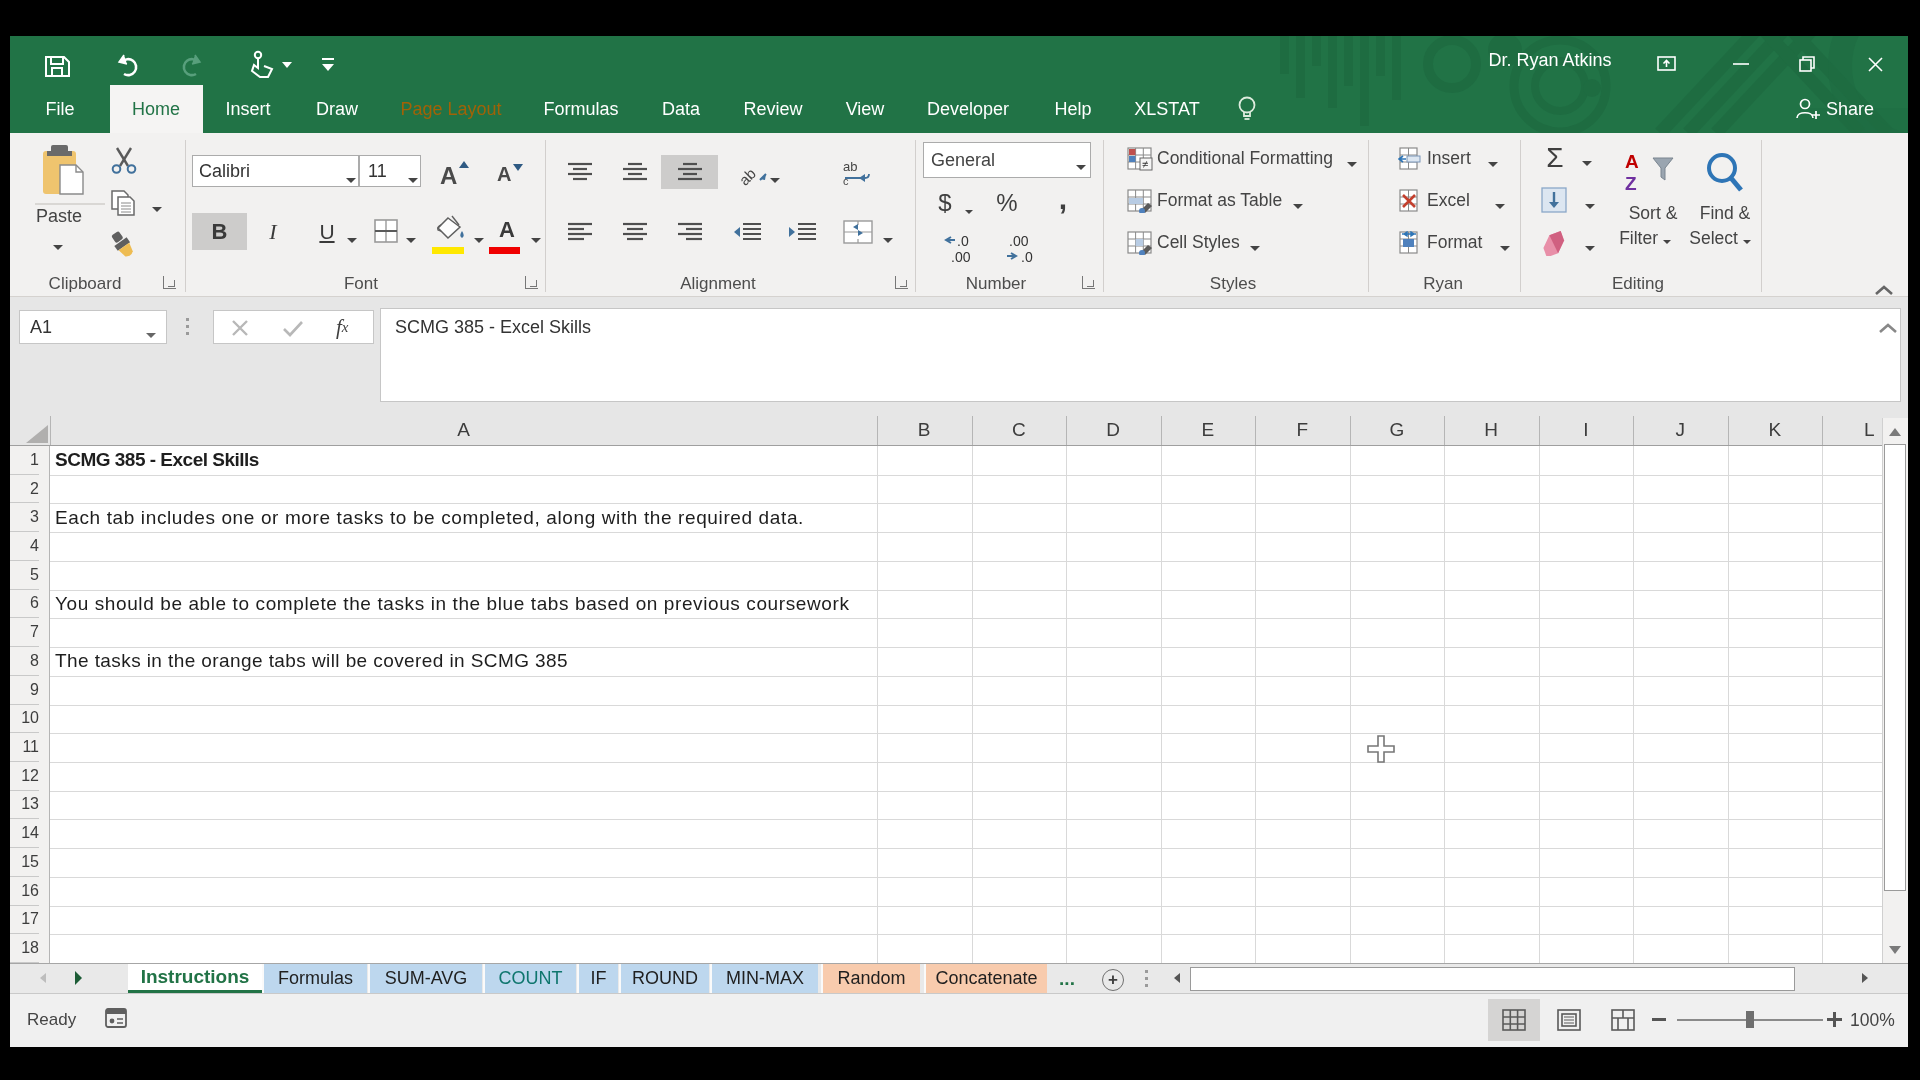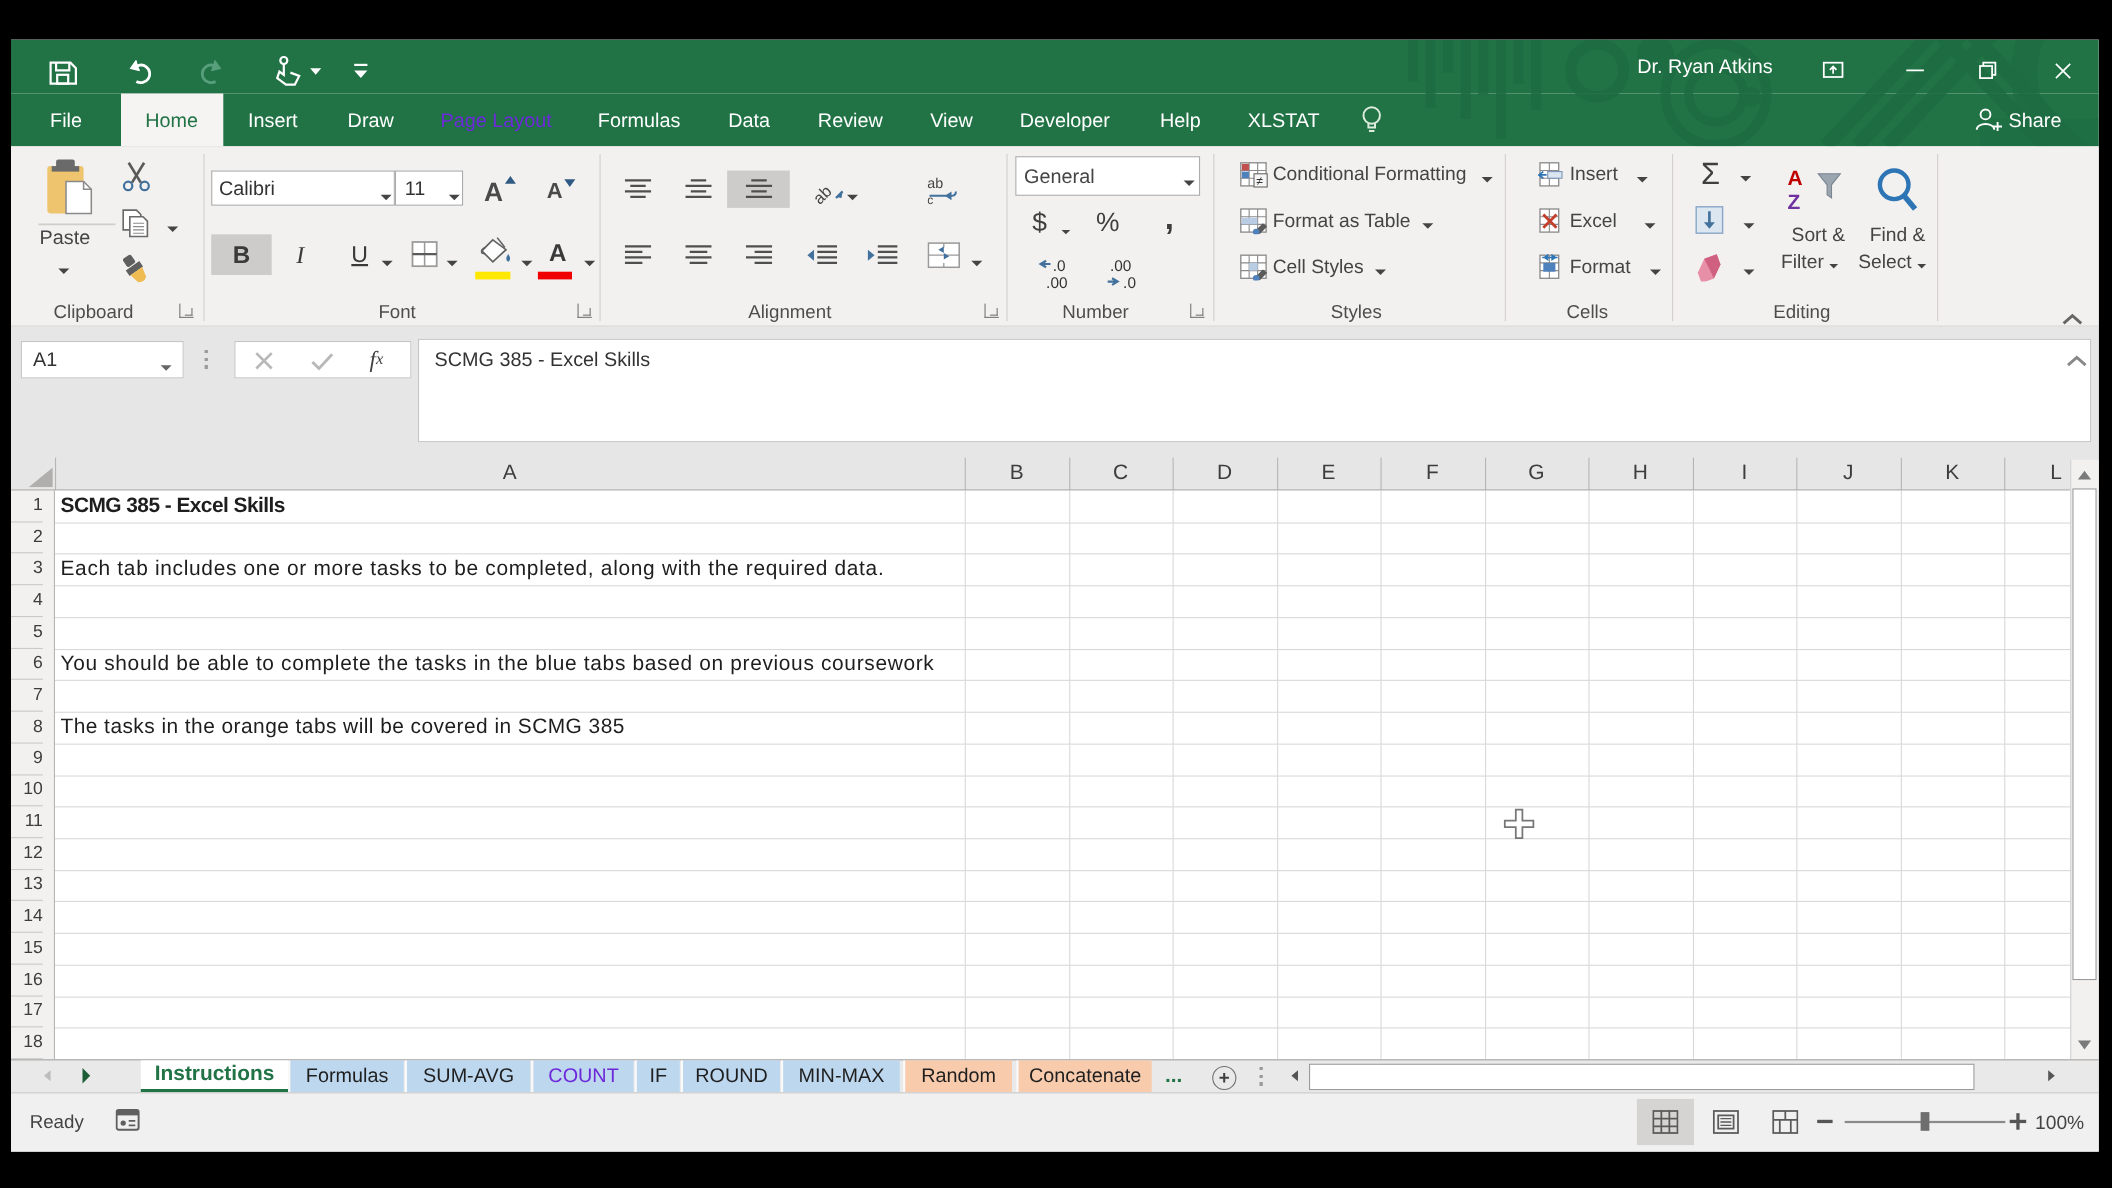--- a/index.html
+++ b/index.html
@@ -78,21 +78,21 @@
 <rect x="160" y="16" width="11" height="11"></rect>
         <path d="M163 16 v-3 h11 v11 h-3"></path>
 <path d="M229 14 l13 13 M242 14 l-13 13"></path>
 </g>
     </svg>
 <div class="abs" style="left:100px;top:49px;width:93px;height:48px;background:#f5f4f3;"></div>
 <div class="abs" style="left:-20px;top:49px;width:140px;height:48px;display:flex;align-items:center;justify-content:center;color:#fff;font-size:18px;">File</div>
 <div class="abs" style="left:76px;top:49px;width:140px;height:48px;display:flex;align-items:center;justify-content:center;color:#217346;font-size:18px;">Home</div>
 <div class="abs" style="left:168px;top:49px;width:140px;height:48px;display:flex;align-items:center;justify-content:center;color:#fff;font-size:18px;">Insert</div>
 <div class="abs" style="left:257px;top:49px;width:140px;height:48px;display:flex;align-items:center;justify-content:center;color:#fff;font-size:18px;">Draw</div>
-<div class="abs" style="left:371px;top:49px;width:140px;height:48px;display:flex;align-items:center;justify-content:center;color:#6d28d9;font-size:18px;">Page Layout</div>
+<div class="abs" style="left:371px;top:49px;width:140px;height:48px;display:flex;align-items:center;justify-content:center;color:#a16207;font-size:18px;">Page Layout</div>
 <div class="abs" style="left:501px;top:49px;width:140px;height:48px;display:flex;align-items:center;justify-content:center;color:#fff;font-size:18px;">Formulas</div>
 <div class="abs" style="left:601px;top:49px;width:140px;height:48px;display:flex;align-items:center;justify-content:center;color:#fff;font-size:18px;">Data</div>
 <div class="abs" style="left:693px;top:49px;width:140px;height:48px;display:flex;align-items:center;justify-content:center;color:#fff;font-size:18px;">Review</div>
 <div class="abs" style="left:785px;top:49px;width:140px;height:48px;display:flex;align-items:center;justify-content:center;color:#fff;font-size:18px;">View</div>
 <div class="abs" style="left:888px;top:49px;width:140px;height:48px;display:flex;align-items:center;justify-content:center;color:#fff;font-size:18px;">Developer</div>
 <div class="abs" style="left:993px;top:49px;width:140px;height:48px;display:flex;align-items:center;justify-content:center;color:#fff;font-size:18px;">Help</div>
 <div class="abs" style="left:1087px;top:49px;width:140px;height:48px;display:flex;align-items:center;justify-content:center;color:#fff;font-size:18px;">XLSTAT</div>
 <svg class="abs" style="left:1222px;top:58px;width:30px;height:30px;" viewBox="0 0 30 30">
 <g stroke="#ddebdd" stroke-width="1.8" fill="none">
 <circle cx="15" cy="11" r="7.5"></circle>
@@ -376,21 +376,21 @@
       </g>
 <rect x="5" y="8" width="11" height="8" fill="#4f81bd"></rect>
       <path d="M4 4 h14 M6 4 l3 -2 v4 z M16 4 l-3 -2 v4 z" stroke="#2e75b6" stroke-width="1.4" fill="#2e75b6" transform="translate(0,-1)"></path>
     </svg>
 <div class="abs" style="left:1417px;top:100px;height:44px;display:flex;align-items:center;font-size:17.5px;color:#444;">Insert</div>
 <div class="abs" style="left:1478px;top:117px;"><span class="dd"></span></div>
 <div class="abs" style="left:1417px;top:142px;height:44px;display:flex;align-items:center;font-size:17.5px;color:#444;">Excel</div>
 <div class="abs" style="left:1485px;top:159px;"><span class="dd"></span></div>
 <div class="abs" style="left:1417px;top:184px;height:44px;display:flex;align-items:center;font-size:17.5px;color:#444;">Format</div>
 <div class="abs" style="left:1490px;top:201px;"><span class="dd"></span></div>
-<div class="glabel" style="left:1433px;top:238px;">Cells</div>
+<div class="glabel" style="left:1433px;top:238px;">Ryan</div>
 <div class="abs ctr" style="left:1527px;top:104px;width:36px;height:36px;font-size:28px;color:#3f3f3f;">Σ</div>
 <div class="abs" style="left:1572px;top:116px;"><span class="dd"></span></div>
 <svg class="abs" style="left:1530px;top:150px;width:28px;height:28px;" viewBox="0 0 28 28">
 <rect x="2" y="2" width="24" height="24" fill="#dce6f1" stroke="#8aa8c8" stroke-width="1.3"></rect>
 <g stroke="#41719c" stroke-width="2.4" fill="none">
         <path d="M14 6 v12"></path>
       </g>
 <path d="M14 22 l-5 -6 h10 z" fill="#41719c"></path>
 </svg>
 <div class="abs" style="left:1575px;top:159px;"><span class="dd"></span></div>
@@ -538,21 +538,21 @@
     </svg>
 <svg class="abs" style="left:60px;top:933px;width:16px;height:18px;">
       <path d="M5 2 L12 9 L5 16 Z" fill="#1c5c36"></path>
     </svg>
 <div class="abs" style="left:118px;top:928px;width:134px;height:29px;background:#fff;border-bottom:3px solid #217346;display:flex;align-items:center;justify-content:center;font-size:19px;font-weight:bold;color:#217346;">Instructions</div>
 <div class="abs" style="left:252px;top:928px;width:2px;height:29px;background:#fafafa;"></div>
 <div class="abs" style="left:254px;top:928px;width:103px;height:29px;background:#bdd7ee;display:flex;align-items:center;justify-content:center;font-size:18px;color:#1f1f1f;">Formulas</div>
 <div class="abs" style="left:358px;top:928px;width:2px;height:29px;background:#fafafa;"></div>
 <div class="abs" style="left:360px;top:928px;width:112px;height:29px;background:#bdd7ee;display:flex;align-items:center;justify-content:center;font-size:18px;color:#1f1f1f;">SUM-AVG</div>
 <div class="abs" style="left:473px;top:928px;width:2px;height:29px;background:#fafafa;"></div>
-<div class="abs" style="left:475px;top:928px;width:91px;height:29px;background:#bdd7ee;display:flex;align-items:center;justify-content:center;font-size:18px;color:#6d28d9;">COUNT</div>
+<div class="abs" style="left:475px;top:928px;width:91px;height:29px;background:#bdd7ee;display:flex;align-items:center;justify-content:center;font-size:18px;color:#0f766e;">COUNT</div>
 <div class="abs" style="left:567px;top:928px;width:2px;height:29px;background:#fafafa;"></div>
 <div class="abs" style="left:569px;top:928px;width:39px;height:29px;background:#bdd7ee;display:flex;align-items:center;justify-content:center;font-size:18px;color:#1f1f1f;">IF</div>
 <div class="abs" style="left:609px;top:928px;width:2px;height:29px;background:#fafafa;"></div>
 <div class="abs" style="left:611px;top:928px;width:88px;height:29px;background:#bdd7ee;display:flex;align-items:center;justify-content:center;font-size:18px;color:#1f1f1f;">ROUND</div>
 <div class="abs" style="left:700px;top:928px;width:2px;height:29px;background:#fafafa;"></div>
 <div class="abs" style="left:702px;top:928px;width:106px;height:29px;background:#bdd7ee;display:flex;align-items:center;justify-content:center;font-size:18px;color:#1f1f1f;">MIN-MAX</div>
 <div class="abs" style="left:811px;top:928px;width:2px;height:29px;background:#fafafa;"></div>
 <div class="abs" style="left:813px;top:928px;width:97px;height:29px;background:#f8cbad;display:flex;align-items:center;justify-content:center;font-size:18px;color:#1f1f1f;">Random</div>
 <div class="abs" style="left:914px;top:928px;width:2px;height:29px;background:#fafafa;"></div>
 <div class="abs" style="left:916px;top:928px;width:121px;height:29px;background:#f8cbad;display:flex;align-items:center;justify-content:center;font-size:18px;color:#1f1f1f;">Concatenate</div>

